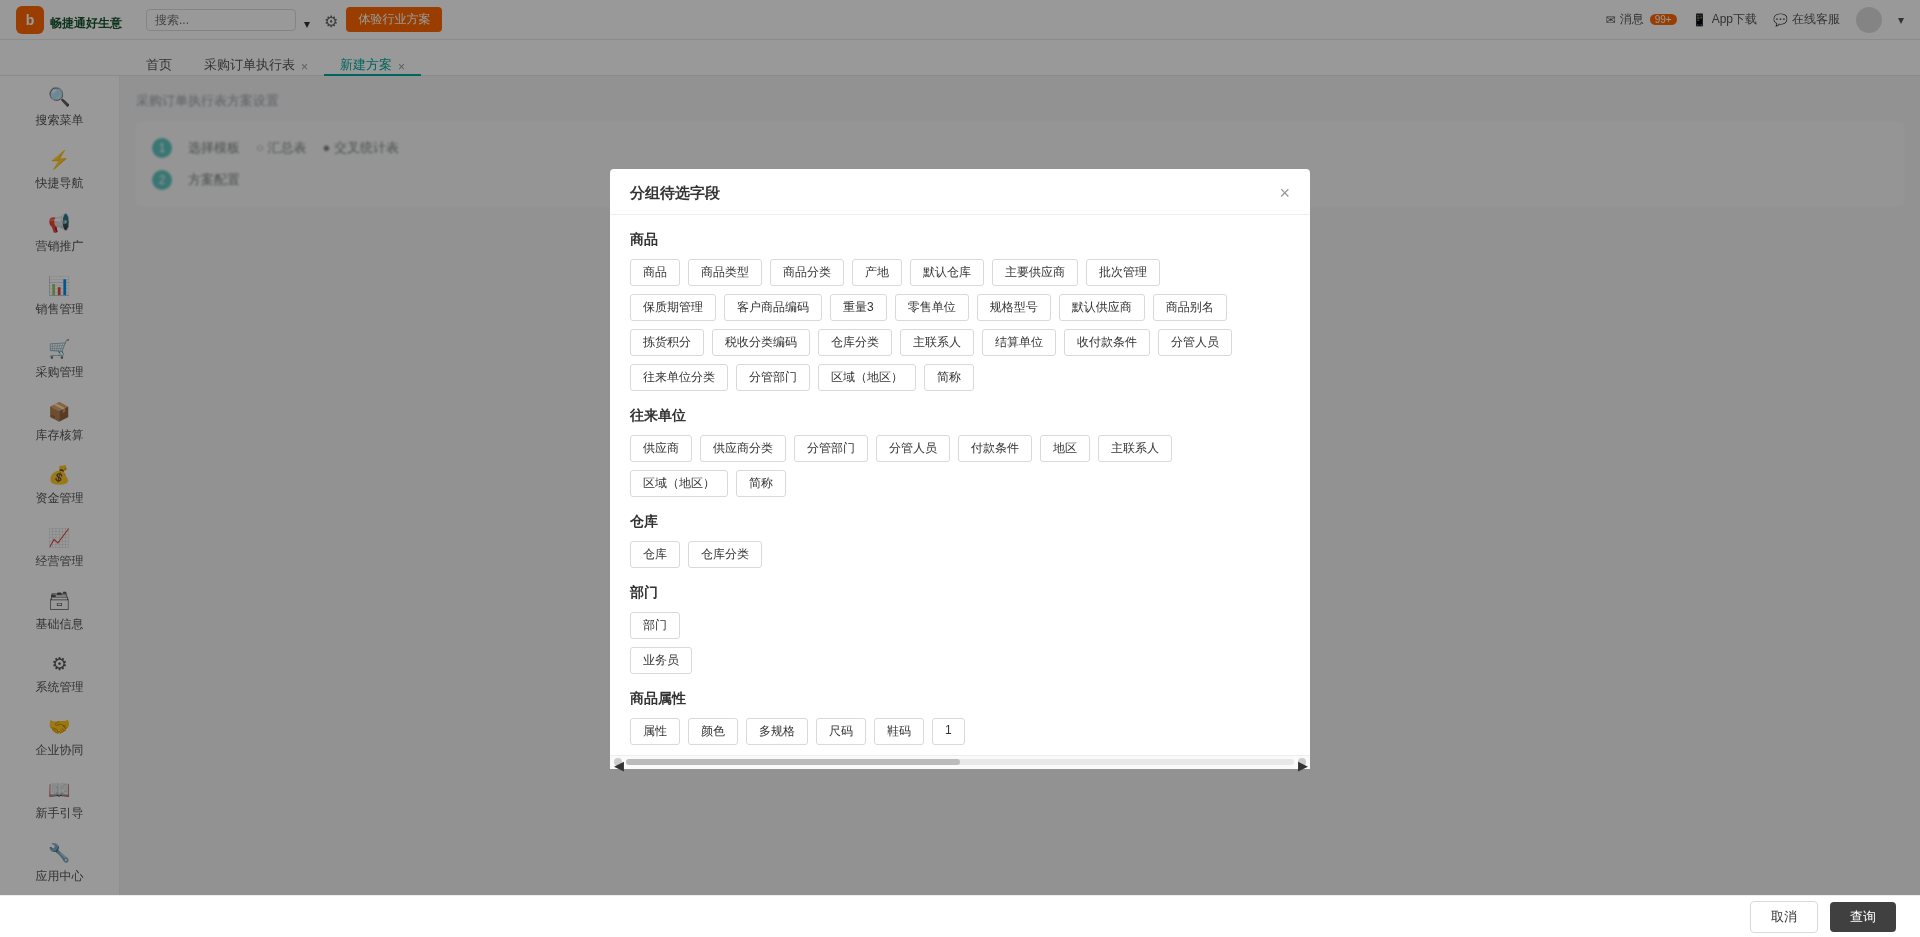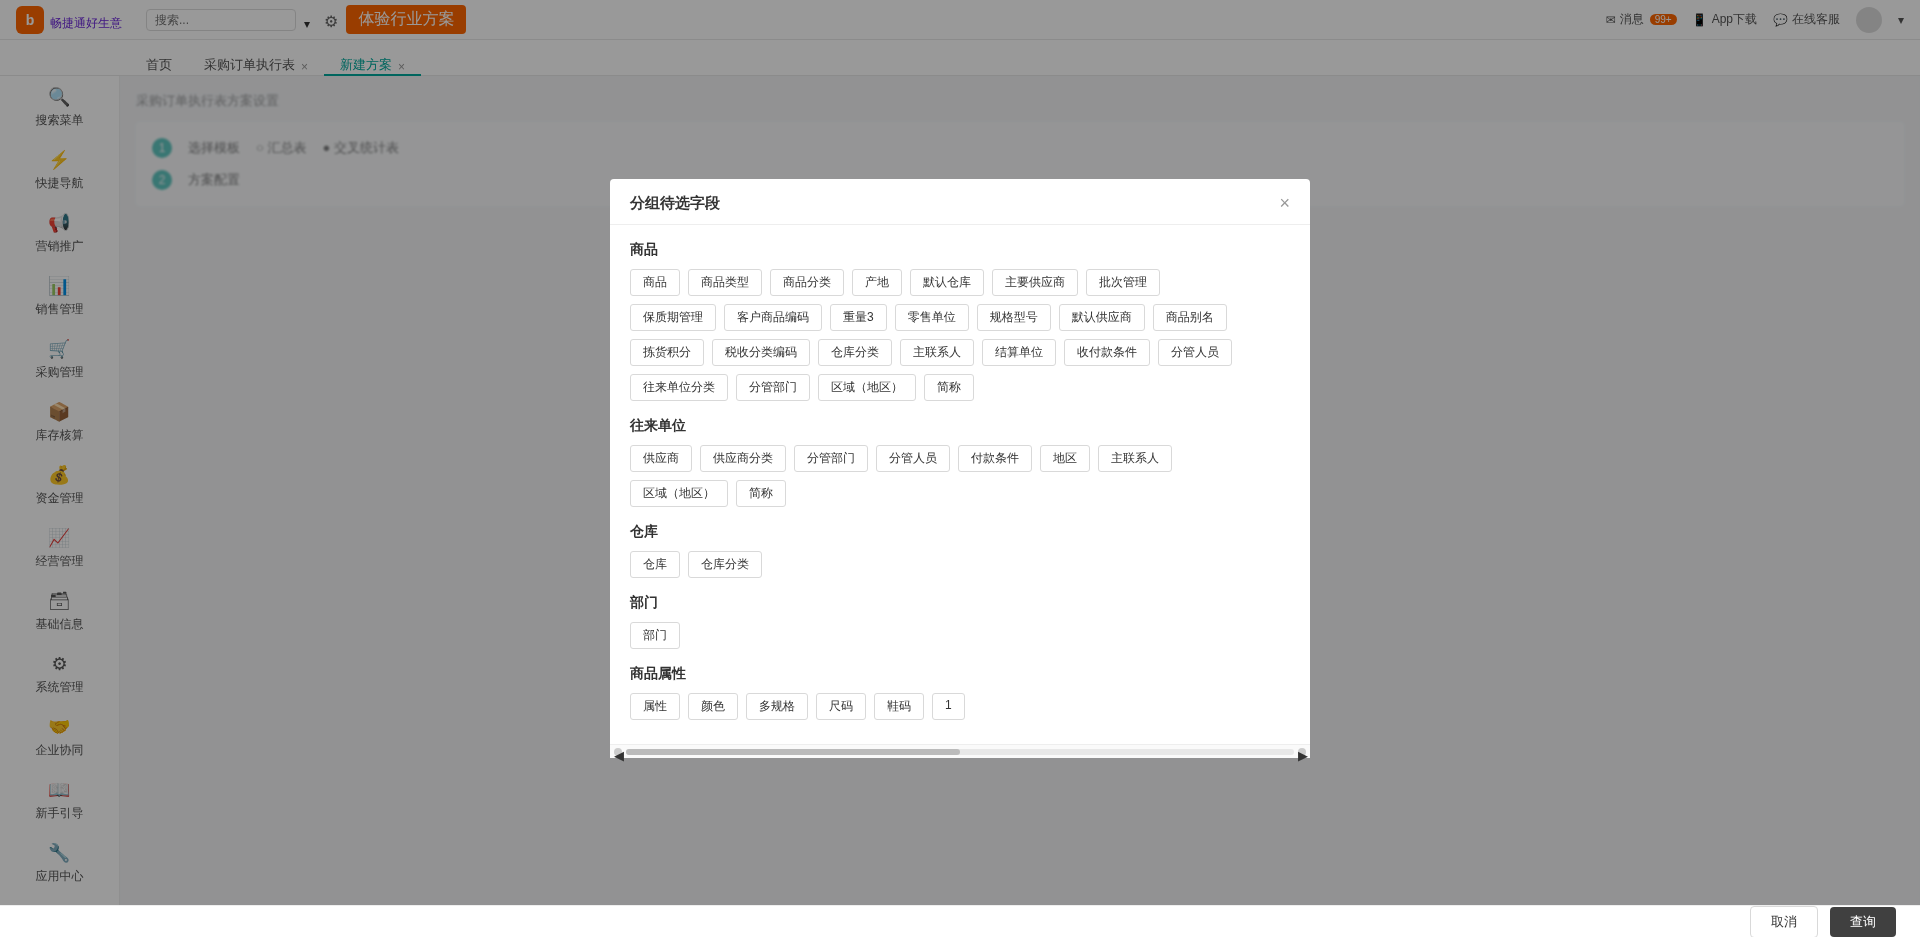--- a/index.html
+++ b/index.html
@@ -23,34 +23,34 @@
       width: 120px;
       gap: 6px;
     }
     .logo-icon {
       width: 28px; height: 28px;
       background: #f60;
       border-radius: 6px;
       display: flex; align-items: center; justify-content: center;
       color: #fff; font-weight: bold; font-size: 14px;
     }
-    .logo-text { font-size: 12px; color: #6d28d9; font-weight: normal; line-height: 1.2; margin-top: 8px; }
+    .logo-text { font-size: 12px; color: #14532d; font-weight: bold; line-height: 1.2; margin-top: 8px; }
     .nav-search {
       margin-left: 10px;
       display: flex; align-items: flex-end; gap: 8px;
     }
     .nav-search input {
       border: 1px solid #ddd; border-radius: 4px;
       padding: 3px 8px; font-size: 12px; width: 150px; color: #999;
     }
     .nav-dropdown { font-size: 12px; color: #333; cursor: pointer; display: flex; align-items: center; gap: 2px; }
     .nav-gear { font-size: 16px; color: #666; cursor: pointer; margin-left: 6px; }
     .btn-trial {
       background: #f60; color: #fff; border: none; border-radius: 4px;
-      padding: 4px 12px; font-size: 16px; cursor: pointer; margin-left: 8px;
+      padding: 4px 12px; font-size: 12px; cursor: pointer; margin-left: 8px;
     }
     .nav-right {
       margin-left: auto;
       display: flex; align-items: center; gap: 16px; font-size: 12px; color: #555;
     }
     .nav-right-item { display: flex; align-items: center; gap: 4px; cursor: pointer; }
     .badge {
       background: #f60; color: #fff; border-radius: 10px;
       font-size: 10px; padding: 0 5px; margin-left: 2px;
     }
@@ -166,21 +166,21 @@
       color: #333;
       cursor: pointer;
       background: #fff;
       white-space: nowrap;
     }
 
     
     .bottom-bar {
       position: fixed;
       bottom: 0; left: 0; right: 0;
-      height: 32px;
+      height: 42px;
       background: #fff;
       border-top: 1px solid #eee;
       display: flex; align-items: center; justify-content: flex-end;
       padding: 0 24px;
       gap: 12px;
       z-index: 300;
     }
     .btn-cancel {
       border: 1px solid #d9d9d9; background: #fff; color: #333;
       padding: 6px 20px; border-radius: 4px; font-size: 13px; cursor: pointer;
@@ -378,20 +378,23 @@
       <div class="tags-row">
         <div class="tag">仓库</div>
         <div class="tag">仓库分类</div>
       </div>
 
       <div class="section-title">部门</div>
       <div class="tags-row">
         <div class="tag">部门</div>
       </div>
 
+      <div class="tags-row">
+        <div class="tag">业务员</div>
+      </div>
 
       <div class="section-title">商品属性</div>
       <div class="tags-row">
         <div class="tag">属性</div>
         <div class="tag">颜色</div>
         <div class="tag">多规格</div>
         <div class="tag">尺码</div>
         <div class="tag">鞋码</div>
         <div class="tag">1</div>
       </div>

